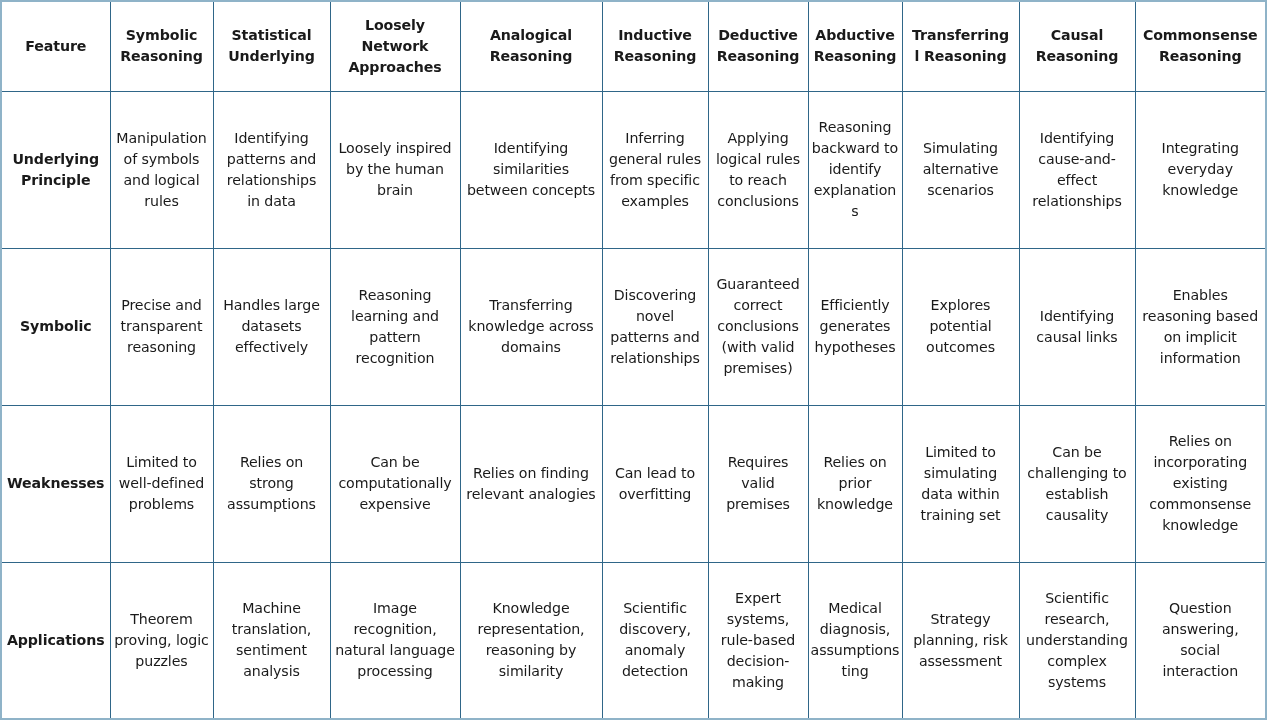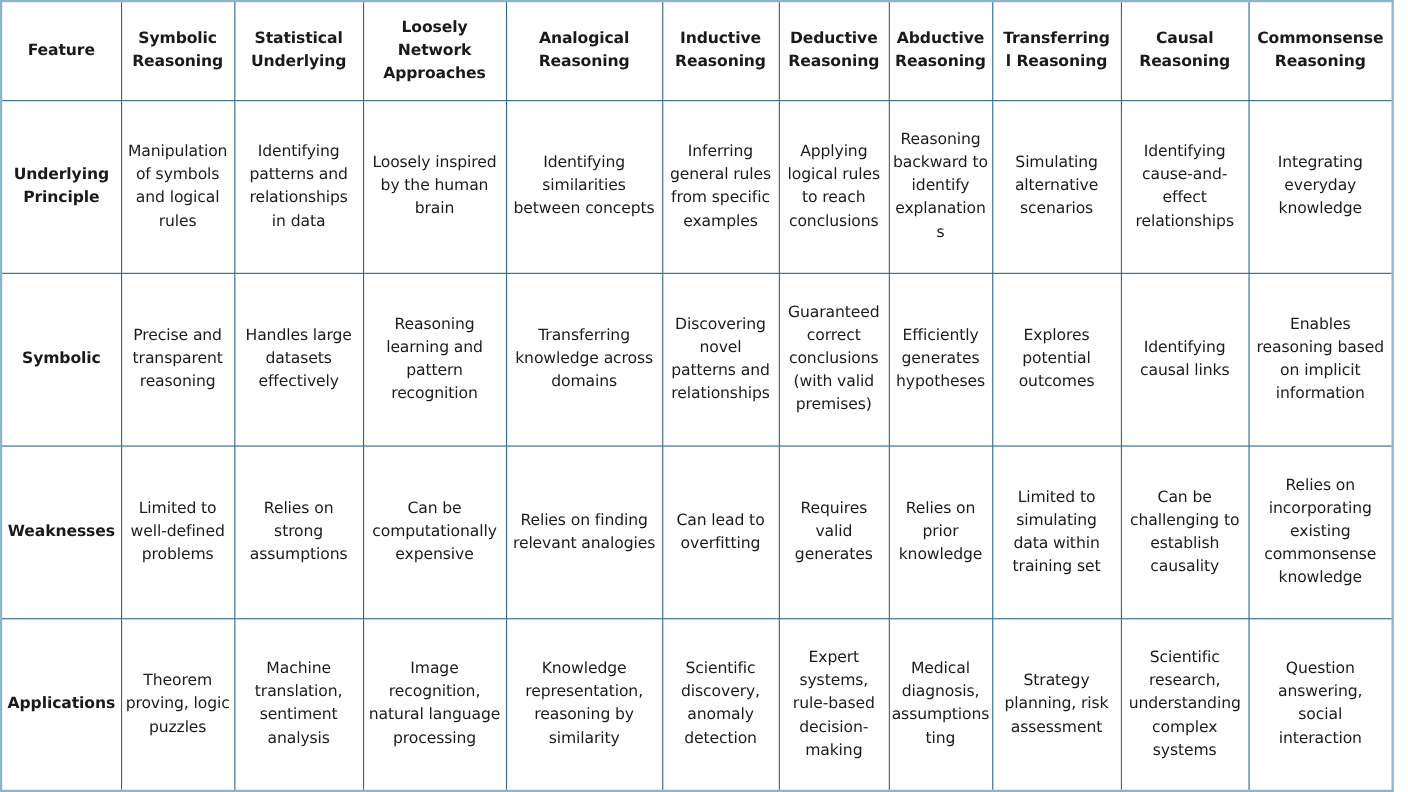--- a/index.html
+++ b/index.html
@@ -183,21 +183,21 @@
 assumptions</span></td>
         <td><span class="cell-text">Can be
 computationally
 expensive</span></td>
         <td><span class="cell-text">Relies on finding
 relevant analogies</span></td>
         <td><span class="cell-text">Can lead to
 overfitting</span></td>
         <td><span class="cell-text">Requires
 valid
-generates</span></td>
+premises</span></td>
         <td><span class="cell-text">Relies on
 prior
 knowledge</span></td>
         <td><span class="cell-text">Limited to
 simulating
 data within
 training set</span></td>
         <td><span class="cell-text">Can be
 challenging to
 establish

